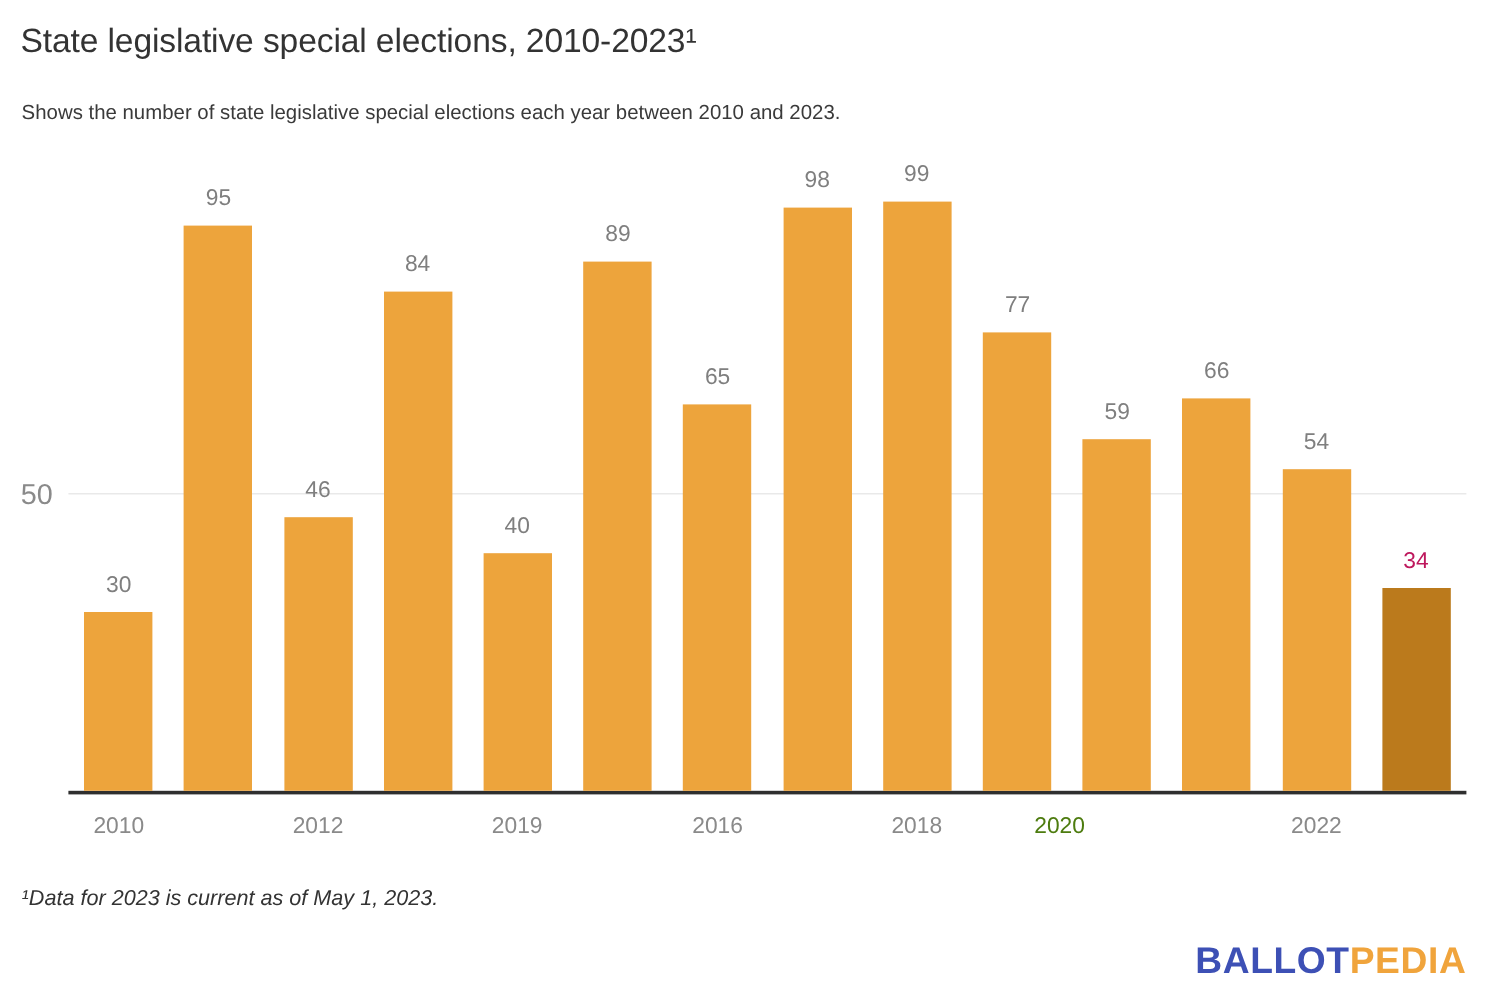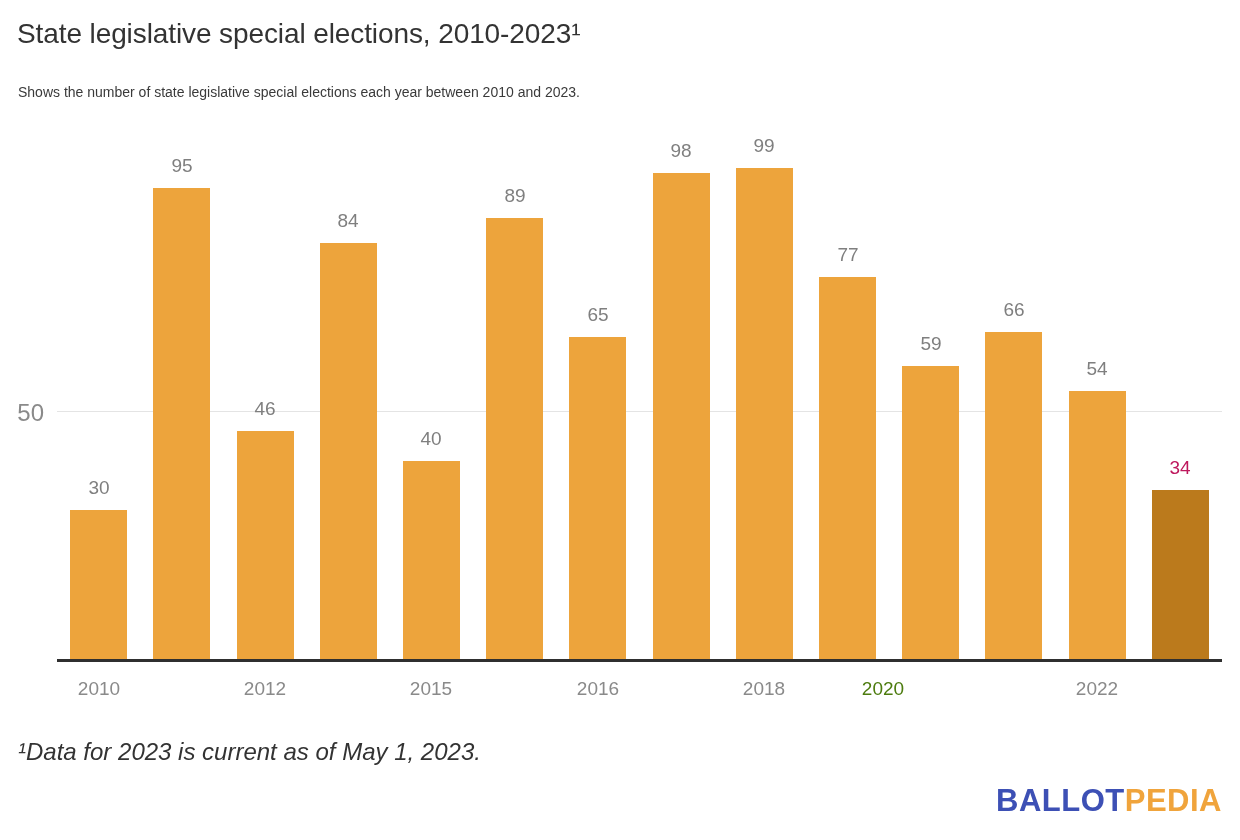--- a/index.html
+++ b/index.html
@@ -32,21 +32,21 @@
     font-size: 28px;
     font-weight: 400;
     color: #333333;
     letter-spacing: -0.1px;
     white-space: nowrap;
   }
   .chart-subtitle {
     position: absolute;
     left: 18px;
     top: 84px;
-    font-size: 14px;
+    font-size: 17px;
     font-weight: 400;
     color: #3a3a3a;
     white-space: nowrap;
   }
 
   
   .plot {
     position: absolute;
     left: 0;
     top: 0;
@@ -90,21 +90,21 @@
     color: #8a8a8a;
     text-align: center;
     white-space: nowrap;
   }
 
   
   .footnote {
     position: absolute;
     left: 18px;
     top: 738px;
-    font-size: 24px;
+    font-size: 18px;
     font-style: italic;
     color: #333333;
     white-space: nowrap;
   }
 
   .logo {
     position: absolute;
     right: 18px;
     top: 783px;
     font-size: 31px;
@@ -132,21 +132,21 @@
       <div class="tick-label" style="left: 54px; width: 90px; top: 678px; color: rgb(138, 138, 138);">2010</div>
       <div class="bar" style="left: 153px; top: 188px; width: 57px; height: 471px; background: rgb(237, 164, 60);"></div>
       <div class="bar-value" style="left: 142px; width: 80px; top: 155px; color: rgb(127, 127, 127);">95</div>
       <div class="bar" style="left: 237px; top: 431px; width: 57px; height: 228px; background: rgb(237, 164, 60);"></div>
       <div class="bar-value" style="left: 225px; width: 80px; top: 398px; color: rgb(127, 127, 127);">46</div>
       <div class="tick-label" style="left: 220px; width: 90px; top: 678px; color: rgb(138, 138, 138);">2012</div>
       <div class="bar" style="left: 320px; top: 243px; width: 57px; height: 416px; background: rgb(237, 164, 60);"></div>
       <div class="bar-value" style="left: 308px; width: 80px; top: 210px; color: rgb(127, 127, 127);">84</div>
       <div class="bar" style="left: 403px; top: 461px; width: 57px; height: 198px; background: rgb(237, 164, 60);"></div>
       <div class="bar-value" style="left: 391px; width: 80px; top: 428px; color: rgb(127, 127, 127);">40</div>
-      <div class="tick-label" style="left: 386px; width: 90px; top: 678px; color: rgb(138, 138, 138);">2015</div>
+      <div class="tick-label" style="left: 386px; width: 90px; top: 678px; color: rgb(138, 138, 138);">2019</div>
       <div class="bar" style="left: 486px; top: 218px; width: 57px; height: 441px; background: rgb(237, 164, 60);"></div>
       <div class="bar-value" style="left: 475px; width: 80px; top: 185px; color: rgb(127, 127, 127);">89</div>
       <div class="bar" style="left: 569px; top: 337px; width: 57px; height: 322px; background: rgb(237, 164, 60);"></div>
       <div class="bar-value" style="left: 558px; width: 80px; top: 304px; color: rgb(127, 127, 127);">65</div>
       <div class="tick-label" style="left: 553px; width: 90px; top: 678px; color: rgb(138, 138, 138);">2016</div>
       <div class="bar" style="left: 653px; top: 173px; width: 57px; height: 486px; background: rgb(237, 164, 60);"></div>
       <div class="bar-value" style="left: 641px; width: 80px; top: 140px; color: rgb(127, 127, 127);">98</div>
       <div class="bar" style="left: 736px; top: 168px; width: 57px; height: 491px; background: rgb(237, 164, 60);"></div>
       <div class="bar-value" style="left: 724px; width: 80px; top: 135px; color: rgb(127, 127, 127);">99</div>
       <div class="tick-label" style="left: 719px; width: 90px; top: 678px; color: rgb(138, 138, 138);">2018</div>

